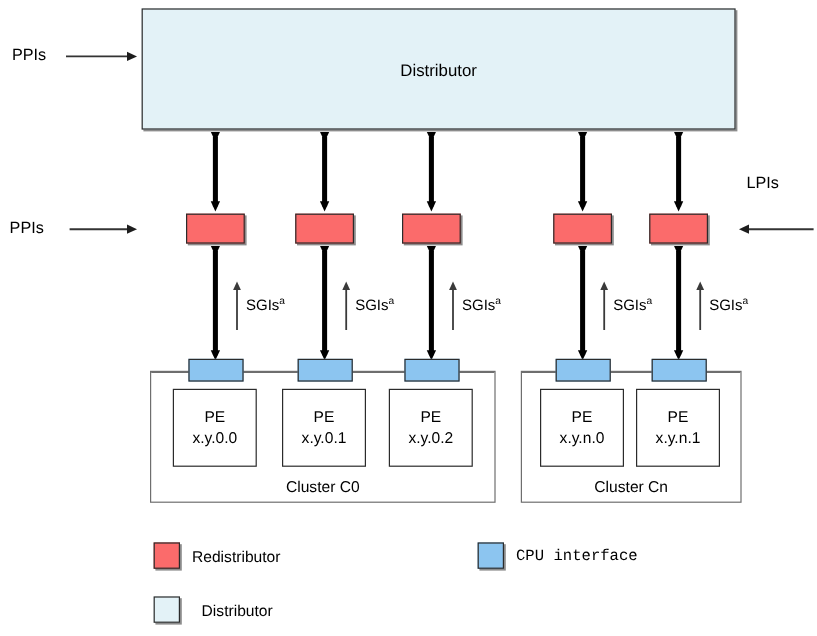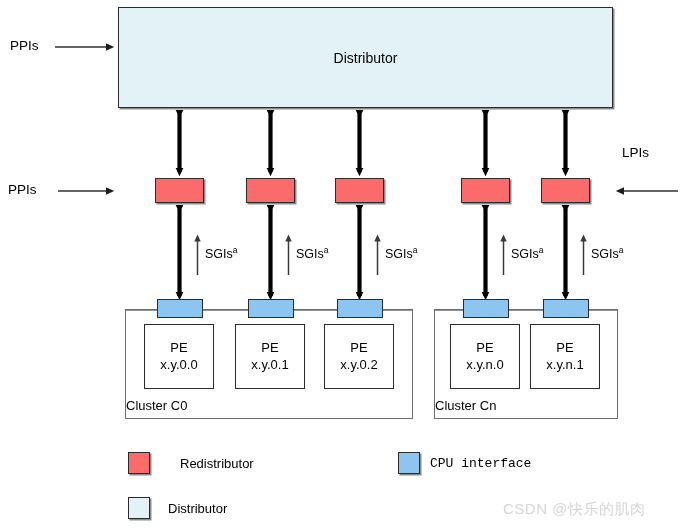--- a/index.html
+++ b/index.html
@@ -61,20 +61,21 @@
   .cluster {
     border: 1.5px solid #6e6e6e;
     box-sizing: border-box;
     top: 309px;
     background: transparent;
   }
   .cluster-label {
     position: absolute;
     left: 0; right: 0;
     bottom: 5px;
+    text-align: center;
     font-size: 13px;
   }
 
   
   .pe-box {
     width: 70px; height: 65px;
     border: 1px solid #2b2b2b;
     box-sizing: border-box;
     background: #ffffff;
     top: 324px;
@@ -224,27 +225,26 @@
     <span>x.y.n.0</span>
   </div>
   <div class="abs pe-box" style="left:530px;">
     <span>PE</span>
     <span>x.y.n.1</span>
   </div>
 
   <div class="abs" style="left:128px; top:452px;">
     <div class="legend-swatch" style="background:#fb6b6b;"></div>
   </div>
-  <div class="abs legend-text" style="left:180px; top:456px;">Redistributor</div>
+  <div class="abs legend-text" style="left:160px; top:456px;">Redistributor</div>
 
   <div class="abs" style="left:398px; top:452px;">
     <div class="legend-swatch" style="background:#8cc5f0;"></div>
   </div>
   <div class="abs legend-text" style="left:430px; top:456px;font-family:Liberation Mono, monospace;">CPU interface</div>
 
   <div class="abs" style="left:128px; top:497px;">
     <div class="legend-swatch" style="background:#e3f2f7;"></div>
   </div>
   <div class="abs legend-text" style="left:168px; top:501px;">Distributor</div>
 
-  <div class="abs watermark" style="left:503px; top:500px;">CSDN @快乐的肌肉</div>
 
 </div>
 
 </body></html>

